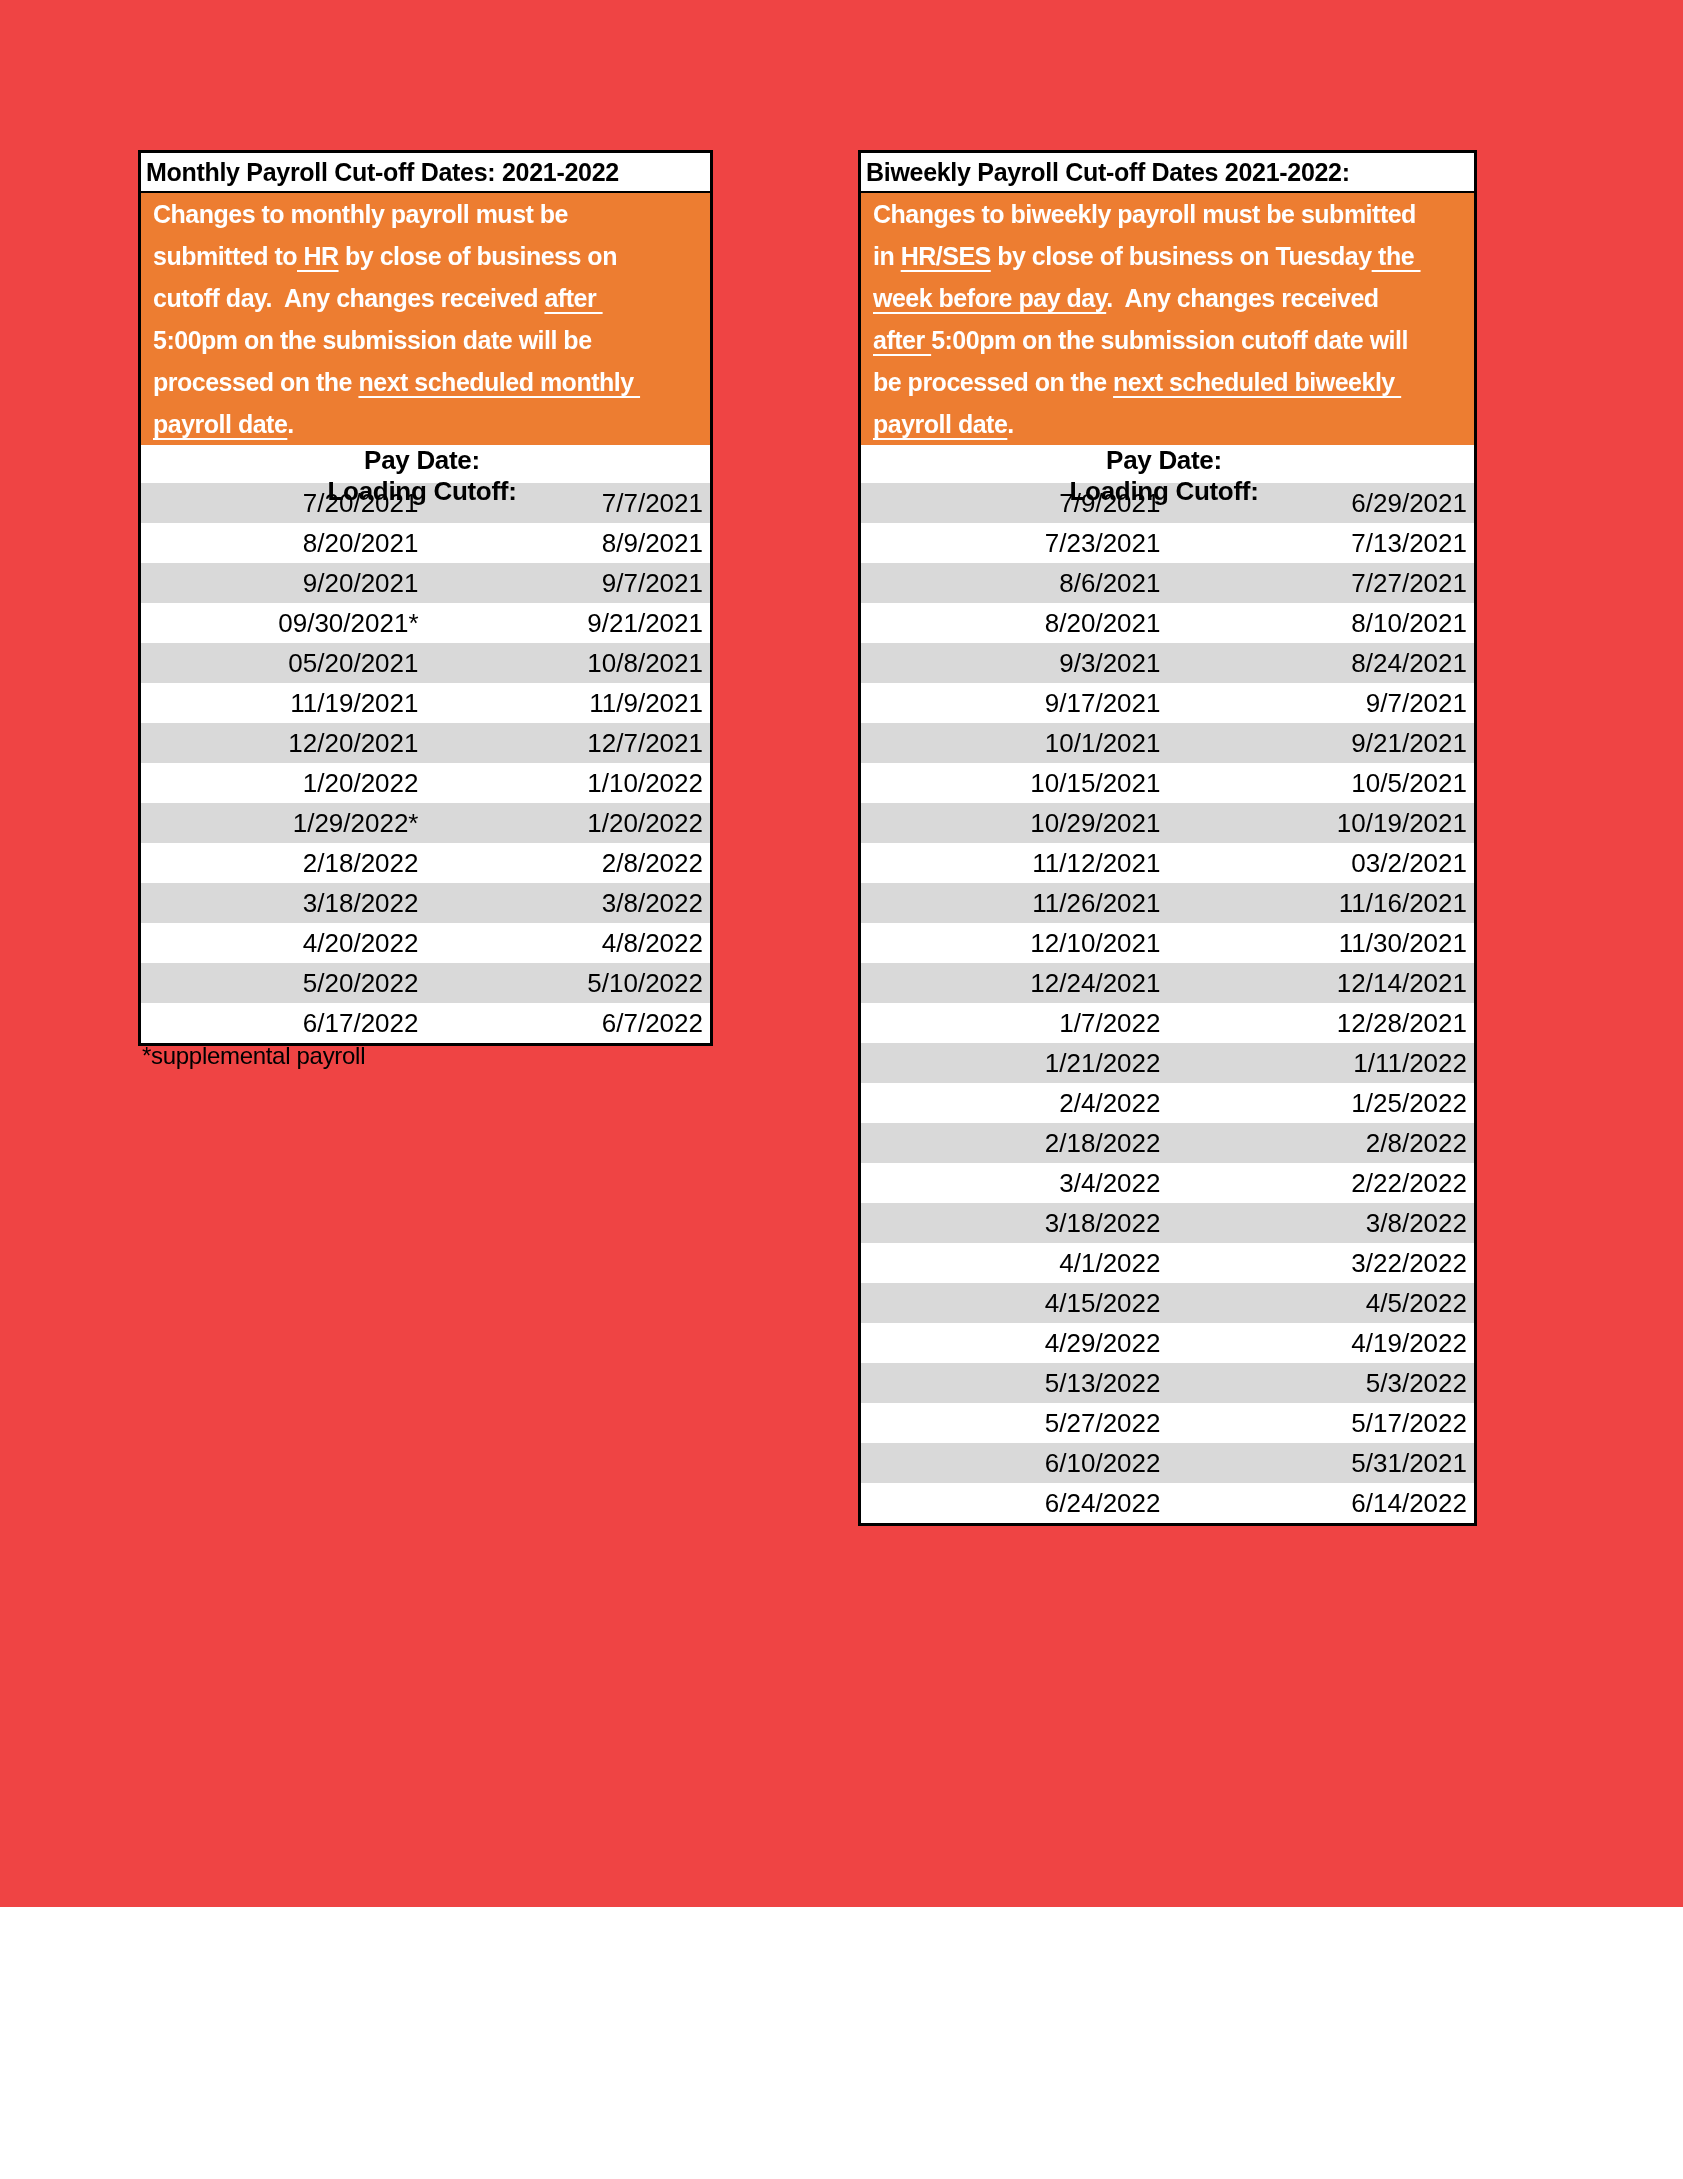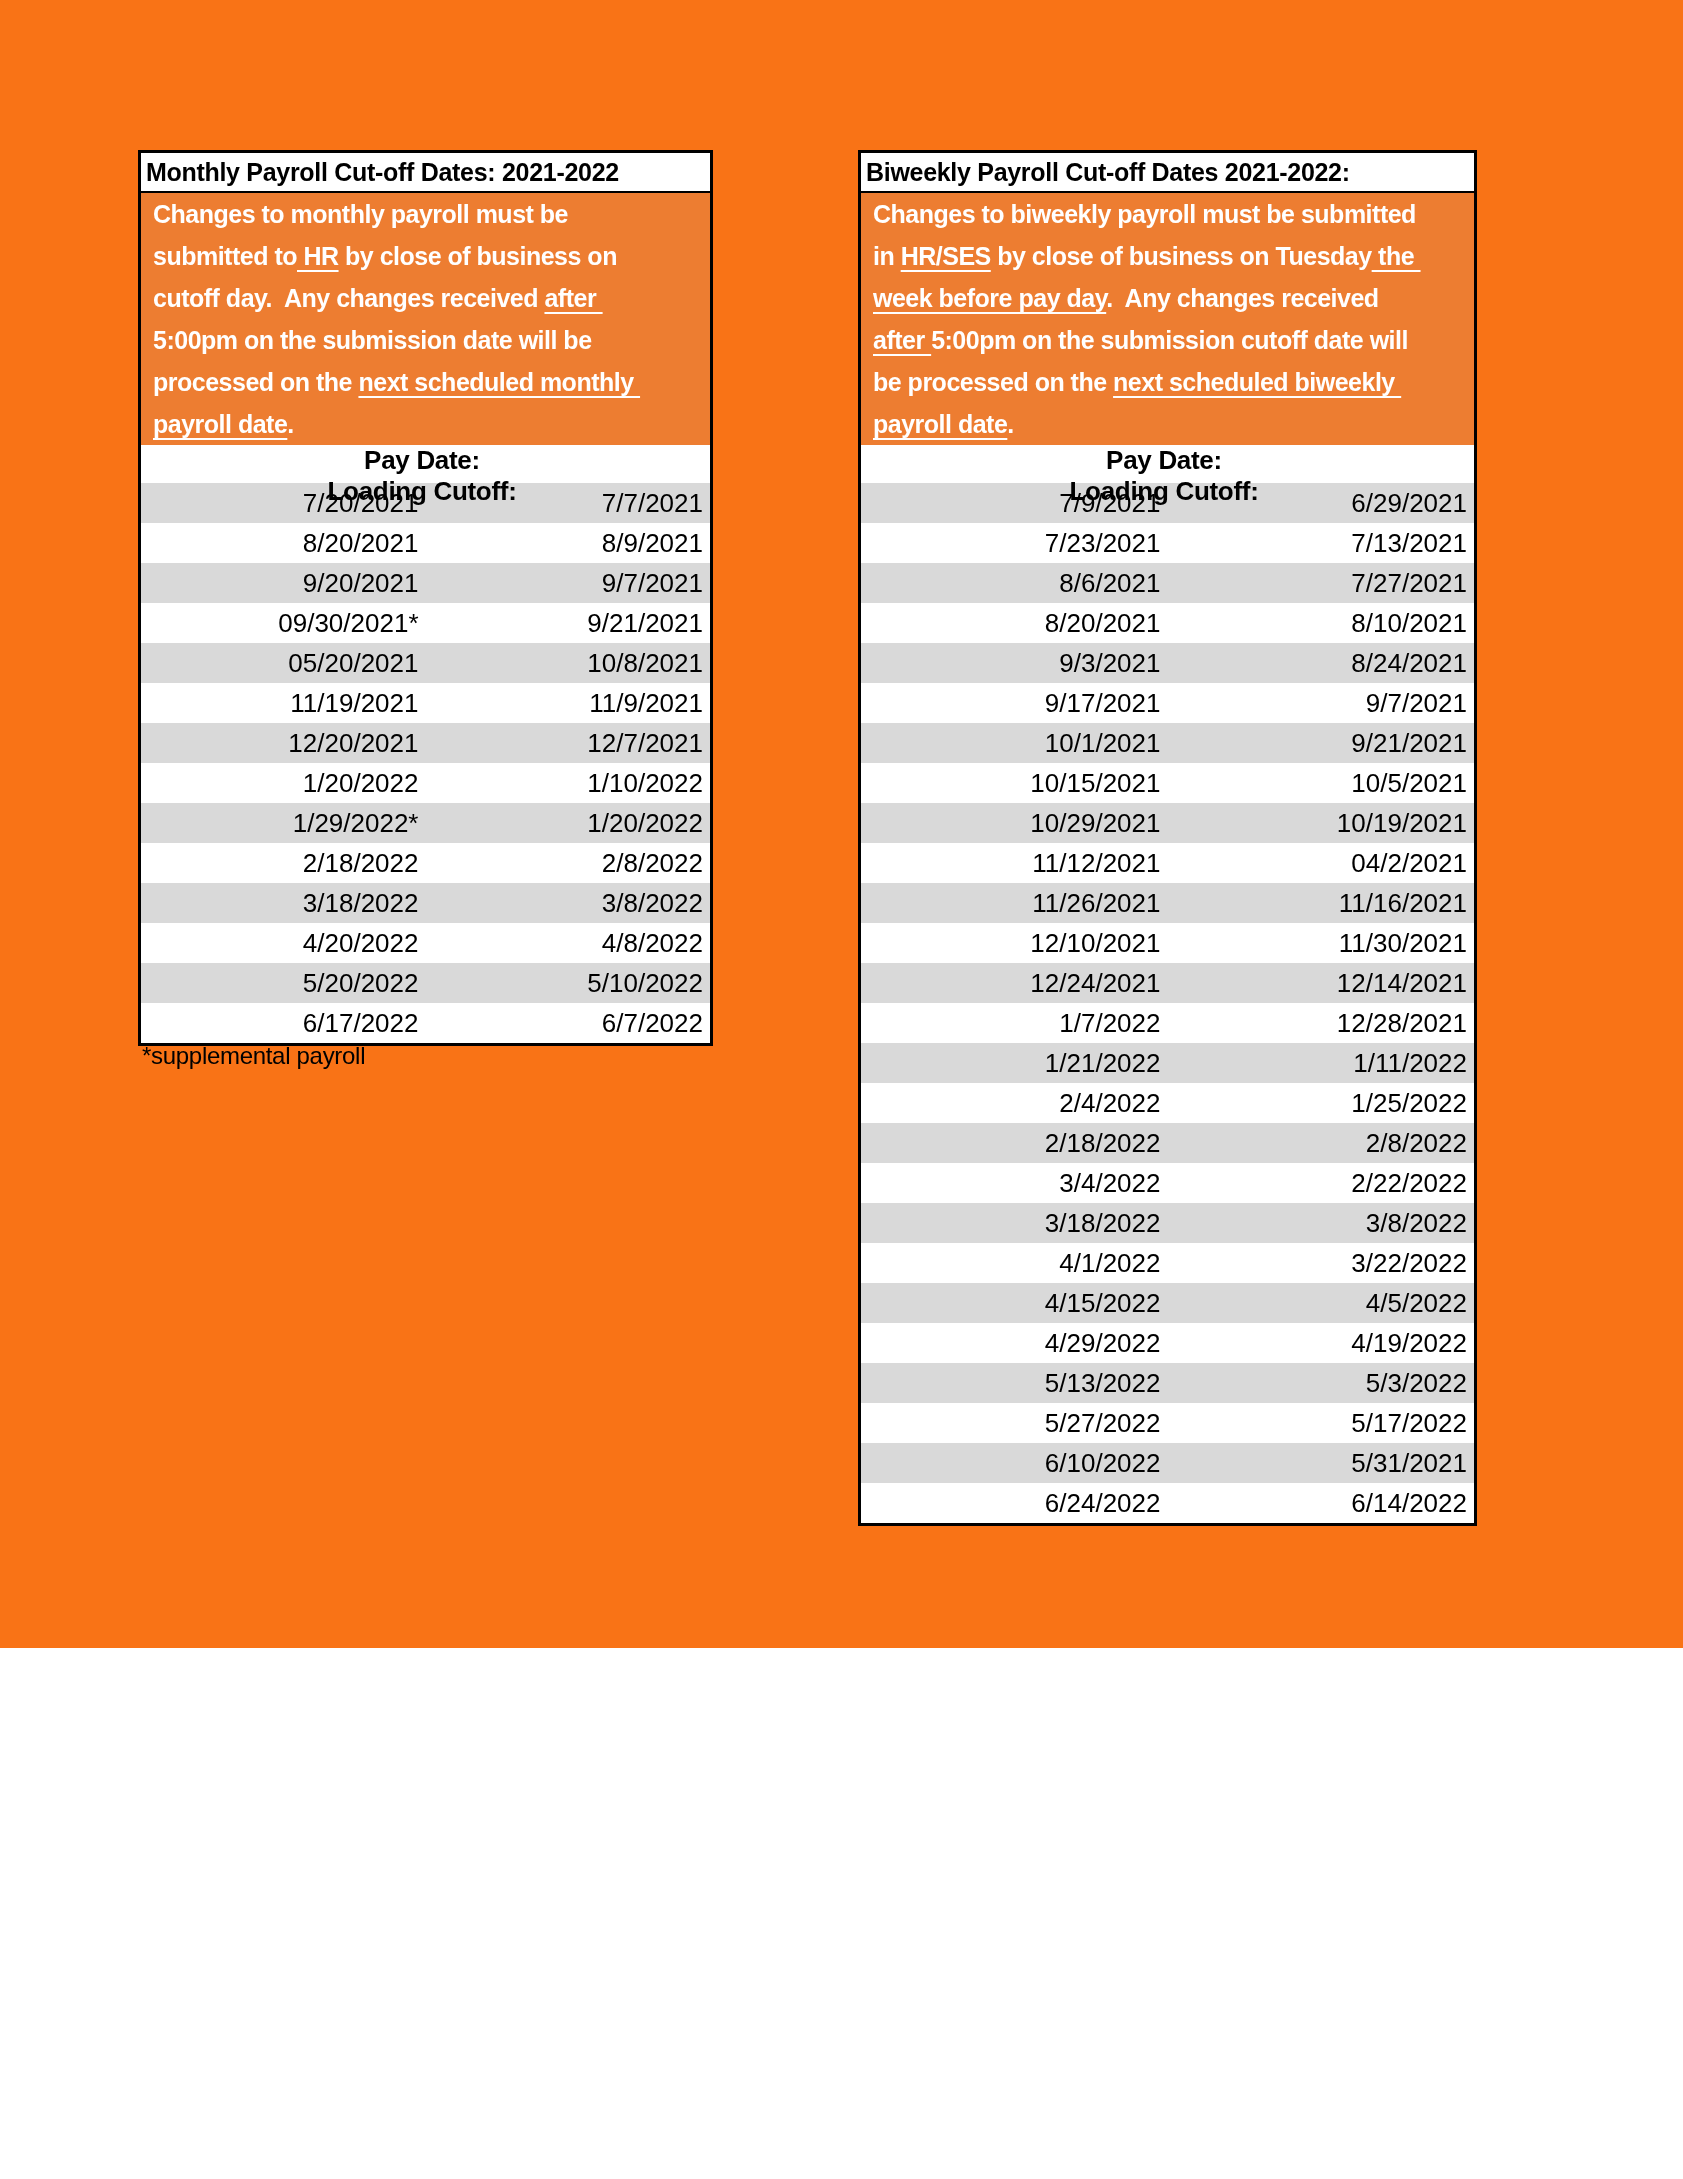--- a/index.html
+++ b/index.html
@@ -5,22 +5,22 @@
   html, body {
     margin: 0;
     padding: 0;
     background: #ffffff;
     font-family: "Liberation Sans", sans-serif;
     color: #000000;
   }
   .page {
     position: relative;
     width: 1683px;
-    height: 1648px;
-    background: #f97316;
+    height: 1907px;
+    background: #ef4444;
     overflow: hidden;
   }
   .table-card {
     position: absolute;
     box-sizing: border-box;
     border: 3px solid var(--border, #000000);
     background: #ffffff;
   }
   #monthly-card { left: 138px; top: 150px; width: 575px; }
   #biweekly-card { left: 858px; top: 150px; width: 619px; }
@@ -216,21 +216,21 @@
         <div class="row">
           <div class="col">10/15/2021</div>
           <div class="col">10/5/2021</div>
         </div>
         <div class="row">
           <div class="col">10/29/2021</div>
           <div class="col">10/19/2021</div>
         </div>
         <div class="row">
           <div class="col">11/12/2021</div>
-          <div class="col">04/2/2021</div>
+          <div class="col">03/2/2021</div>
         </div>
         <div class="row">
           <div class="col">11/26/2021</div>
           <div class="col">11/16/2021</div>
         </div>
         <div class="row">
           <div class="col">12/10/2021</div>
           <div class="col">11/30/2021</div>
         </div>
         <div class="row">

